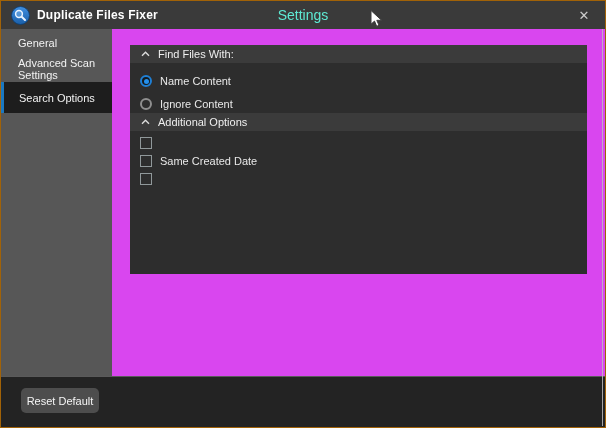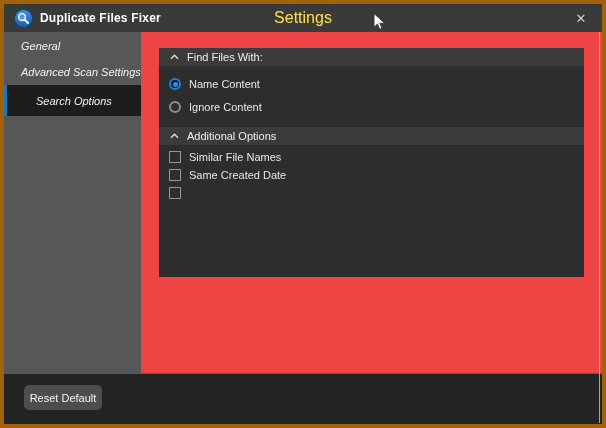--- a/index.html
+++ b/index.html
@@ -1,59 +1,59 @@
 <!DOCTYPE html>
 <html><head>
 <meta charset="utf-8">
 <style>
   * { box-sizing: border-box; margin: 0; padding: 0; }
   html,body { width:606px; height:428px; background:#ffffff; font-family:"Liberation Sans", sans-serif; }
   .window {
     position:relative; width:606px; height:428px;
-    background:#262626; border:4px solid #a16207; overflow:hidden;
+    background:#262626; border:1px solid #a16207; overflow:hidden;
     color:#e8e8e8;
   }
   
   .titlebar {
     position:absolute; left:0; top:0; right:0; height:28px;
     background:#3a3a3a; display:flex; align-items:center; padding:0 10px;
   }
   .logo { width:19px; height:19px; flex:0 0 auto; margin-right:7px; }
   .app-name { font-size:12px; font-weight:bold; color:#ffffff; letter-spacing:.2px; }
   .win-title {
     position:absolute; left:50%; top:0; transform:translateX(-50%);
-    height:28px; line-height:28px; font-size:16px; color:#fde047;
+    height:28px; line-height:28px; font-size:14px; color:#5eead4;
   }
   .close-btn {
     position:absolute; right:10px; top:0; height:28px; width:22px;
     display:flex; align-items:center; justify-content:center;
     color:#cccccc; font-size:13px; cursor:default;
   }
   
   .body { position:absolute; top:28px; left:0; right:0; bottom:51px; display:flex; }
-  .sidebar { width:137px; background:#575757; flex:0 0 auto; padding-top:1px;font-style:italic; }
+  .sidebar { width:111px; background:#575757; flex:0 0 auto; padding-top:1px; }
   .side-item {
     display:flex; align-items:center; padding-left:14px;
     font-size:11px; color:#f2f2f2; border-left:3px solid transparent;
   }
   .side-item:nth-child(1){ height:25px; }
   .side-item:nth-child(2){ height:27px; }
   .side-item:nth-child(3){ height:31px; }
   .side-item:nth-child(4){ height:31px; }
-  .side-item.selected { background:#1d1d1d; border-left:3px solid #1b78c0; padding-left:29px; }
-  .content { position:relative; flex:1; background:#ef4444; }
+  .side-item.selected { background:#1d1d1d; border-left:3px solid #1b78c0; padding-left:15px; }
+  .content { position:relative; flex:1; background:#d946ef; }
   .panel {
     position:absolute; left:18px; top:16px; right:18px; height:229px;
     background:#2d2d2d;
   }
   .section-header {
     height:18px; background:#3b3b3b; display:flex; align-items:center;
     padding-left:11px; gap:8px; font-size:11px; color:#efefef;
   }
-  .section-header.second { margin-top:13px; }
+  .section-header.second { margin-top:2px; }
   .chevron { display:flex; align-items:center; }
   .row { display:flex; align-items:center; margin-left:10px; }
   .radio-row { height:14px; }
   .radio-row.first { margin-top:11px; }
   .radio-row.gap { margin-top:9px; }
   .check-row { height:12px; margin-top:6px; }
   .check-row.first { margin-top:7px; }
   .lbl { font-size:11px; color:#e8e8e8; margin-left:8px; white-space:nowrap; }
   .lbl.dim { color:#8f8f8f; }
   
@@ -153,21 +153,20 @@
           <span class="chevron">
             <svg width="9" height="6" viewBox="0 0 9 6">
                 <polyline points="1,4.7 4.5,1.2 8,4.7" fill="none" stroke="#dddddd" stroke-width="1.4"></polyline>
               </svg>
           </span>
           <span>Additional Options</span>
         </div>
 
         <div class="row check-row">
           <span class="checkbox"></span>
-          <span class="lbl">Similar File Names</span>
         </div>
         <div class="row check-row">
           <span class="checkbox"></span>
           <span class="lbl">Same Created Date</span>
         </div>
         <div class="row check-row">
           <span class="checkbox"></span>
         </div>
 
       </div>

